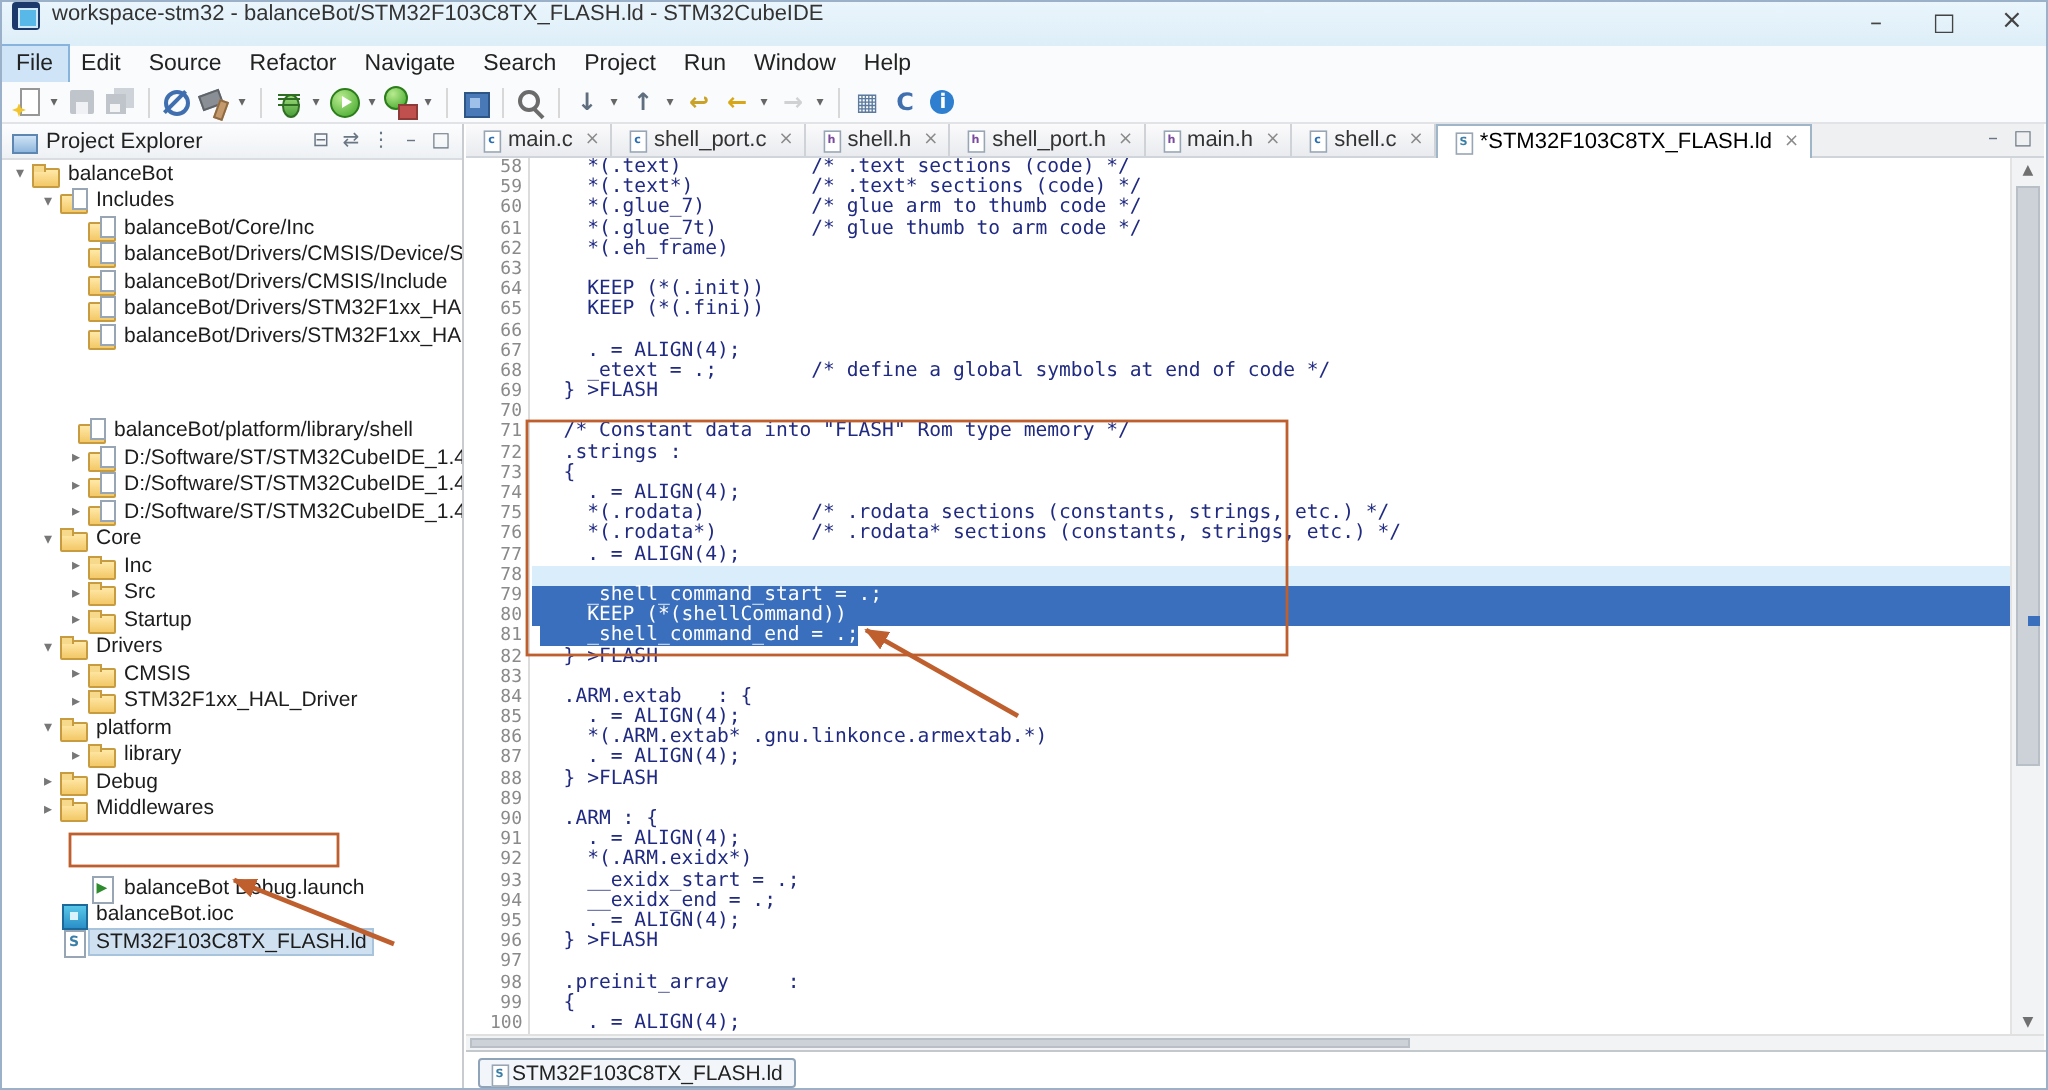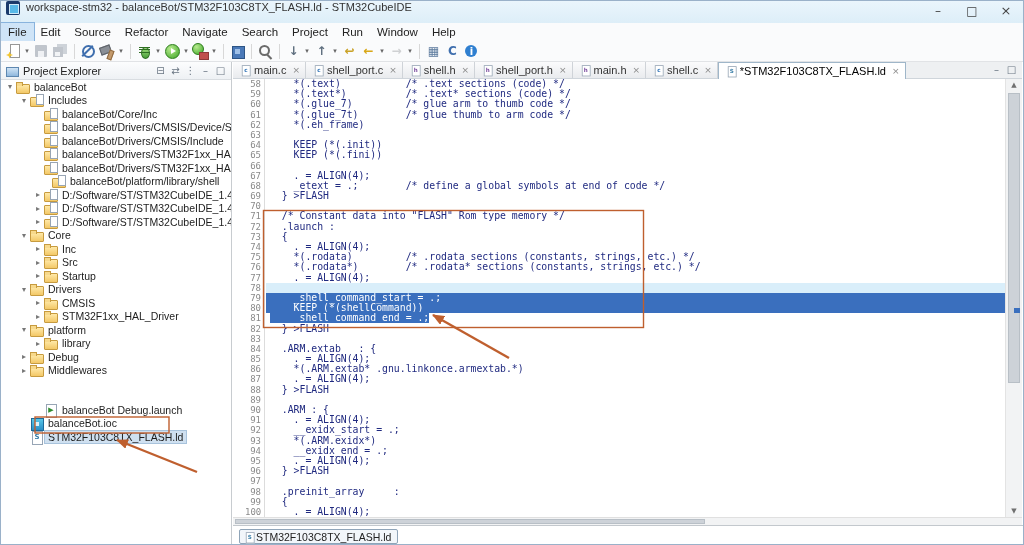--- a/index.html
+++ b/index.html
@@ -215,21 +215,21 @@
         <div class="trow" data-name="tree-item-balancebot-drivers-stm32f1xx-hal-driver-inc" style="padding-left: 32px;">
           <span class="tarrow" data-name="tree-expand-arrow"></span>
           <span class="ti includes" data-name="includes-icon"></span>
           <span class="tlabel" data-name="tree-item-label">balanceBot/Drivers/STM32F1xx_HAL_Driver/Inc</span>
         </div>
         <div class="trow" data-name="tree-item-balancebot-drivers-stm32f1xx-hal-driver-inc-legacy" style="padding-left: 32px;">
           <span class="tarrow" data-name="tree-expand-arrow"></span>
           <span class="ti includes" data-name="includes-icon"></span>
           <span class="tlabel" data-name="tree-item-label">balanceBot/Drivers/STM32F1xx_HAL_Driver/Inc/Legacy</span>
         </div>
-        <div class="trow" data-name="tree-item-balancebot-platform-library-shell" style="padding-left: 40px;">
+        <div class="trow" data-name="tree-item-balancebot-platform-library-shell" style="padding-left: 27px; margin-top: 34px;">
           <span class="tarrow" data-name="tree-expand-arrow"></span>
           <span class="ti includes" data-name="includes-icon"></span>
           <span class="tlabel" data-name="tree-item-label">balanceBot/platform/library/shell</span>
         </div>
         <div class="trow" data-name="tree-item-d-software-st-stm32cubeide-1-4-0-stm32cubeide" style="padding-left: 32px;">
           <span class="tarrow" data-name="tree-expand-arrow">▸</span>
           <span class="ti includes" data-name="includes-icon"></span>
           <span class="tlabel" data-name="tree-item-label">D:/Software/ST/STM32CubeIDE_1.4.0/STM32CubeIDE</span>
         </div>
         <div class="trow" data-name="tree-item-d-software-st-stm32cubeide-1-4-0-stm32cubeide" style="padding-left: 32px;">
@@ -412,42 +412,42 @@
           <div class="cl" data-name="code-line-62">    *(.eh_frame)</div>
           <div class="cl" data-name="code-line-63"></div>
           <div class="cl" data-name="code-line-64">    KEEP (*(.init))</div>
           <div class="cl" data-name="code-line-65">    KEEP (*(.fini))</div>
           <div class="cl" data-name="code-line-66"></div>
           <div class="cl" data-name="code-line-67">    . = ALIGN(4);</div>
           <div class="cl" data-name="code-line-68">    _etext = .;        /* define a global symbols at end of code */</div>
           <div class="cl" data-name="code-line-69">  } &gt;FLASH</div>
           <div class="cl" data-name="code-line-70"></div>
           <div class="cl" data-name="code-line-71">  /* Constant data into "FLASH" Rom type memory */</div>
-          <div class="cl" data-name="code-line-72">  .launch :</div>
+          <div class="cl" data-name="code-line-72">  .strings :</div>
           <div class="cl" data-name="code-line-73">  {</div>
           <div class="cl" data-name="code-line-74">    . = ALIGN(4);</div>
           <div class="cl" data-name="code-line-75">    *(.rodata)         /* .rodata sections (constants, strings, etc.) */</div>
           <div class="cl" data-name="code-line-76">    *(.rodata*)        /* .rodata* sections (constants, strings, etc.) */</div>
           <div class="cl" data-name="code-line-77">    . = ALIGN(4);</div>
           <div class="cl band" data-name="code-line-78"></div>
           <div class="cl selfull" data-name="code-line-79">    _shell_command_start = .;</div>
           <div class="cl selfull" data-name="code-line-80">    KEEP (*(shellCommand))</div>
           <div class="cl" data-name="code-line-81"><span class="selspan" data-name="selected-text">    _shell_command_end = .;</span></div>
           <div class="cl" data-name="code-line-82">  } &gt;FLASH</div>
           <div class="cl" data-name="code-line-83"></div>
           <div class="cl" data-name="code-line-84">  .ARM.extab   : {</div>
           <div class="cl" data-name="code-line-85">    . = ALIGN(4);</div>
           <div class="cl" data-name="code-line-86">    *(.ARM.extab* .gnu.linkonce.armextab.*)</div>
           <div class="cl" data-name="code-line-87">    . = ALIGN(4);</div>
           <div class="cl" data-name="code-line-88">  } &gt;FLASH</div>
           <div class="cl" data-name="code-line-89"></div>
           <div class="cl" data-name="code-line-90">  .ARM : {</div>
           <div class="cl" data-name="code-line-91">    . = ALIGN(4);</div>
+          <div class="cl" data-name="code-line-93">    *(.ARM.exidx*)</div>
           <div class="cl" data-name="code-line-92">    __exidx_start = .;</div>
-          <div class="cl" data-name="code-line-93">    *(.ARM.exidx*)</div>
           <div class="cl" data-name="code-line-94">    __exidx_end = .;</div>
           <div class="cl" data-name="code-line-95">    . = ALIGN(4);</div>
           <div class="cl" data-name="code-line-96">  } &gt;FLASH</div>
           <div class="cl" data-name="code-line-97"></div>
           <div class="cl" data-name="code-line-98">  .preinit_array     :</div>
           <div class="cl" data-name="code-line-99">  {</div>
           <div class="cl" data-name="code-line-100">    . = ALIGN(4);</div>
         </div>
       <div id="vscroll" data-name="vertical-scrollbar">
         <span class="sarr" style="top:0" data-name="scroll-up-arrow-icon">▲</span>

